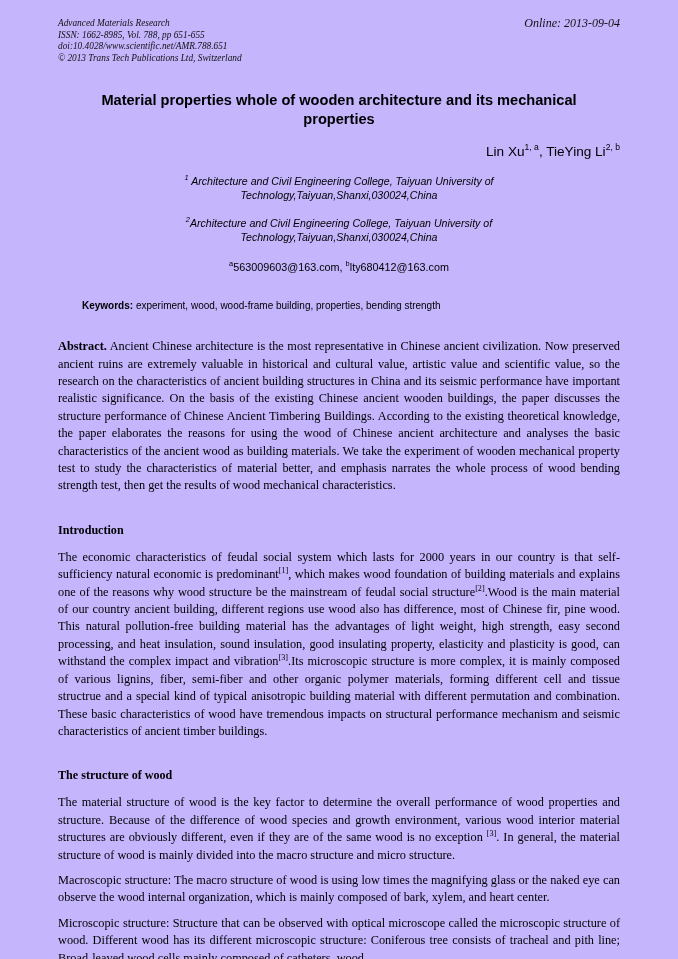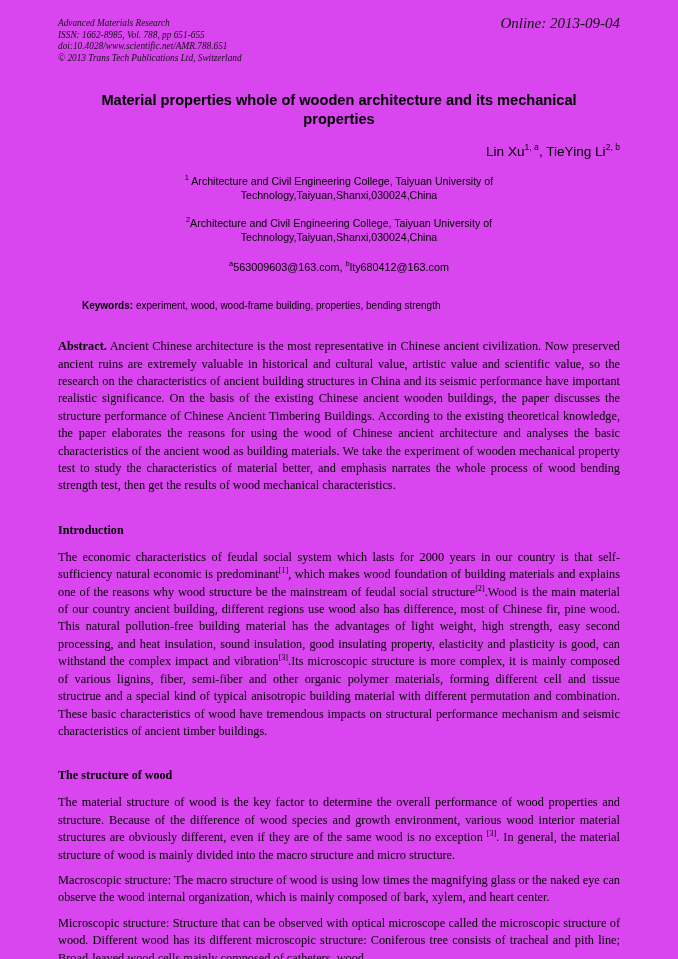--- a/index.html
+++ b/index.html
@@ -12,41 +12,41 @@
     width: 678px;
     height: 959px;
     overflow: hidden;
     font-family: "Liberation Serif", serif;
     color: #000000;
   }
   .page {
     position: relative;
     width: 678px;
     height: 959px;
-    background: #d946ef;
+    background: #c4b5fd;
     box-sizing: border-box;
     padding: 18px 58px 0 58px;
   }
 
   
   .journal-header {
     position: relative;
     font-family: "Liberation Serif", serif;
     font-style: italic;
     font-size: 9.3px;
     line-height: 11.6px;
     color: #111;
   }
   .journal-header .left-block { width: 420px; }
   .journal-header .online {
     position: absolute;
     right: 0;
     top: 0;
     font-style: italic;
-    font-size: 15px;
+    font-size: 12px;
     white-space: nowrap;
   }
   .journal-header div { white-space: nowrap; }
 
   
   .title {
     margin: 27px 0 0 0;
     font-family: "Liberation Sans", sans-serif;
     font-weight: bold;
     font-size: 14.6px;
@@ -66,20 +66,21 @@
   .authors sup { font-size: 8.6px; vertical-align: super; }
 
   
   .affil {
     margin: 11px 0 0 0;
     font-family: "Liberation Sans", sans-serif;
     font-size: 10.6px;
     line-height: 14.4px;
     text-align: center;
     padding: 0 62px;
+    font-style: italic;
   }
   .affil sup { font-size: 7.4px; vertical-align: super; }
   .affil.second { margin-top: 11px; }
   .emails {
     margin: 12px 0 0 0;
     font-family: "Liberation Sans", sans-serif;
     font-size: 10.8px;
     text-align: center;
     line-height: 14px;
   }

